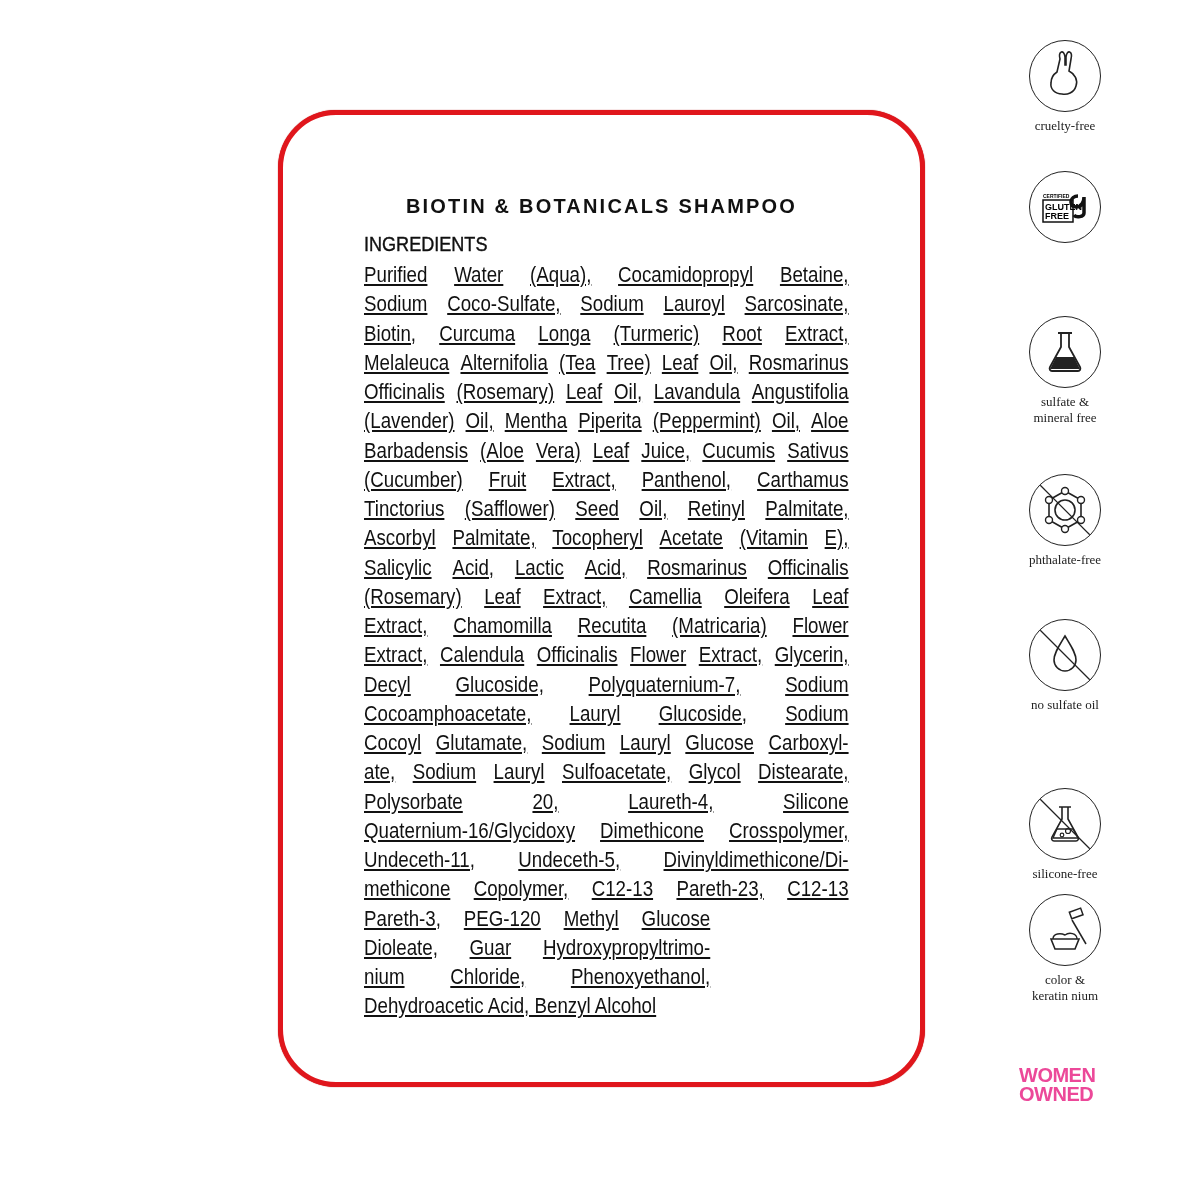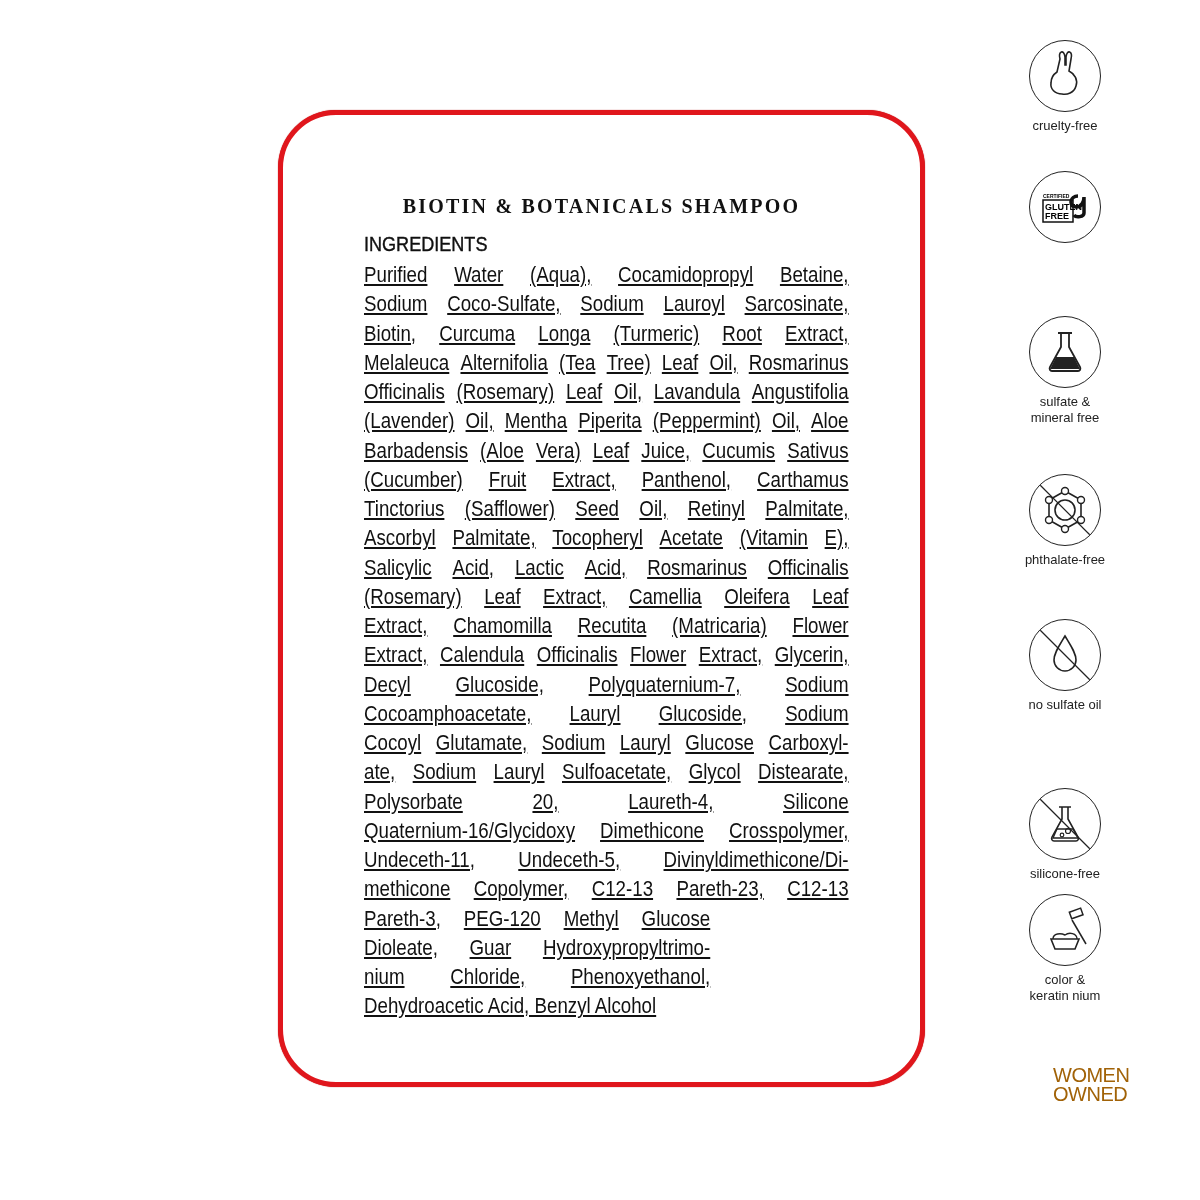--- a/index.html
+++ b/index.html
@@ -4,41 +4,41 @@
 <style>
   html, body { margin:0; padding:0; background:#ffffff; }
   body { width:1200px; height:1200px; position:relative; overflow:hidden; font-family:"Liberation Sans", sans-serif; color:#111; }
   .card {
     position:absolute; left:278px; top:110px; width:637px; height:967px;
     border:5px solid #e0161c; border-radius:58px; background:#fff;
     box-shadow: 0 0 1px #a00;
   }
   .title {
     position:absolute; left:0; right:0; top:80px; text-align:center;
-    font-family:Liberation Serif, serif; font-weight:bold; font-size:20px; letter-spacing:2.2px; color:#111;
+    font-family:Liberation Sans, sans-serif; font-weight:bold; font-size:20px; letter-spacing:2.2px; color:#111;
   }
   .ing-head {
     position:absolute; left:81px; top:117px; font-size:21px; font-weight:normal;
     transform: scaleX(0.86); transform-origin:left top; letter-spacing:0px;
     -webkit-text-stroke:0.4px #111;
   }
   .lines { position:absolute; left:81px; top:146px; width:485px;text-decoration:underline; }
   .line {
     height:29.25px; line-height:29.25px; font-size:21.5px; white-space:nowrap;
     display:flex; justify-content:space-between; transform: scaleX(0.87); transform-origin:left center;
     width:557px;
   }
   .line.last { justify-content:flex-start; gap:6px; }
   .line.short { width:398px; }
   .badges { position:absolute; left:1005px; top:0; width:120px; }
   .badge { position:absolute; left:10px; width:100px; text-align:center; }
   .badge .circle { width:70px; height:70px; margin:0 auto; border:1.5px solid #222; border-radius:50%; position:relative; overflow:hidden; background:#fff; }
   .badge .circle svg { position:absolute; left:0; top:0; width:70px; height:70px; }
-  .badge .lbl { font-size:13px; line-height:16px; margin-top:6px; color:#222; }
-  .women { position:absolute; left:1053px; top:1066px; font-weight:normal; font-size:20px; line-height:19px; letter-spacing:-0.5px; color:#a16207; }
+  .badge .lbl { font-size:13px; line-height:16px; margin-top:6px; color:#222;font-family:Liberation Serif, serif; }
+  .women { position:absolute; left:1019px; top:1066px; font-weight:bold; font-size:20px; line-height:19px; letter-spacing:-0.5px; color:#ec4899; }
 </style>
 </head>
 <body>
 
 <div class="card">
   <div class="title">BIOTIN &amp; BOTANICALS SHAMPOO</div>
   <div class="ing-head">INGREDIENTS</div>
   <div class="lines" id="lines">
       <div class="line">
         <span>Purified</span>

